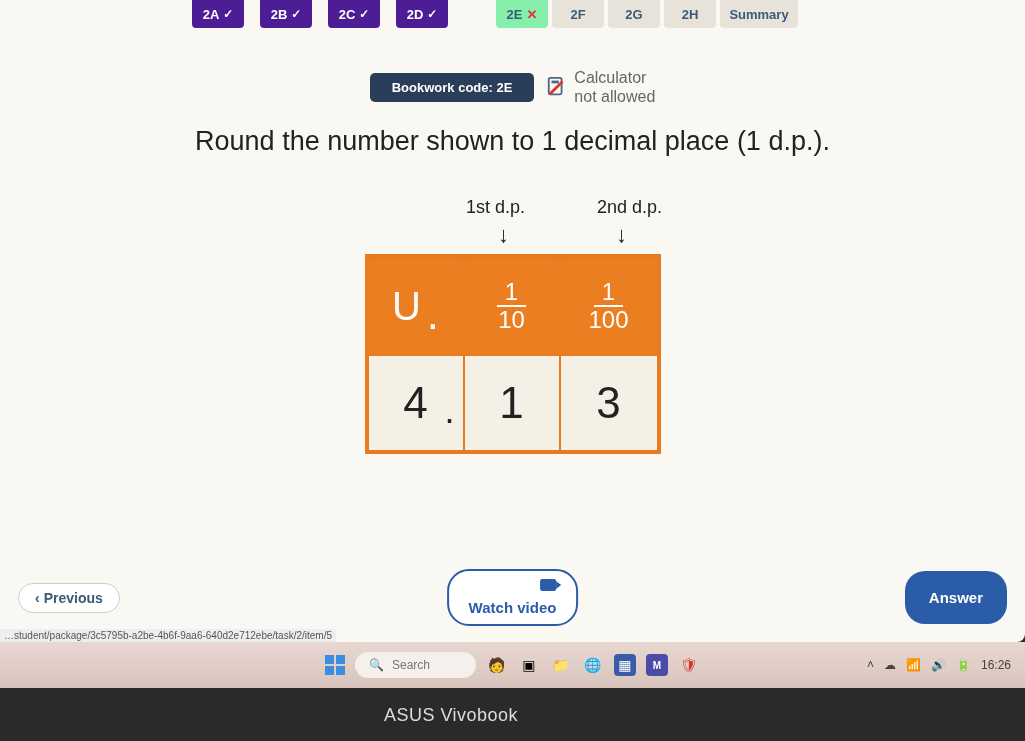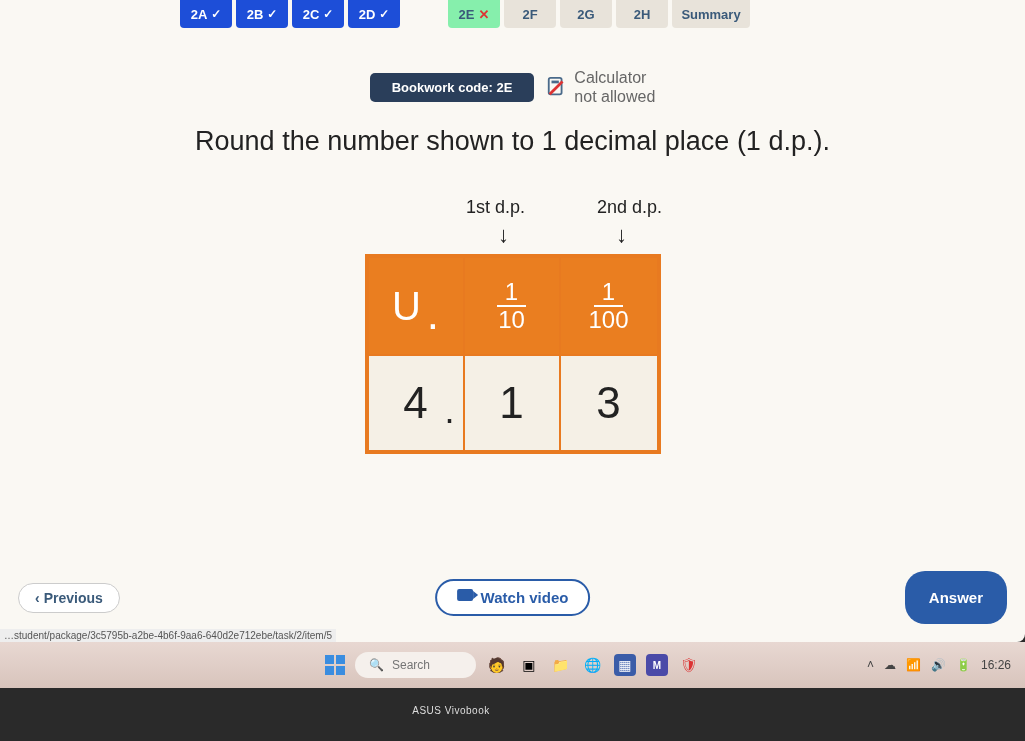--- a/index.html
+++ b/index.html
@@ -34,21 +34,21 @@
       align-items: center;
       justify-content: center;
       font-size: 13px;
       font-weight: 700;
       color: #3a5a7a;
       background: #e8e3da;
       position: relative;
       gap: 4px;
       padding: 0 8px;
     }
-    .tab.done { background: #1d4ed8; color: #fff; }
+    .tab.done { background: #4c1d95; color: #fff; margin-left: 12px; }
     .tab.current { background: #86efac; margin-left: 44px; }
     .tab.summary { min-width: 78px; }
     .check { color: #fff; font-size: 12px; }
     .x-mark { color: #d33; font-weight: 900; }
     
     .bookwork-row {
       display: flex;
       justify-content: center;
       align-items: center;
       gap: 12px;
@@ -171,25 +171,26 @@
     }
     .watch-btn {
       background: #fff;
       border: 2px solid #2a5ca8;
       border-radius: 22px;
       padding: 8px 20px;
       font-size: 15px;
       color: #2a5ca8;
       font-weight: 700;
       display: flex;
-      align-items: flex-start;
+      align-items: flex-end;
       gap: 8px;
       position: absolute;
       left: 50%;
       transform: translateX(-50%);
+      flex-direction: column;
     }
     .answer-btn {
       background: #2a5ca8;
       border: none;
       border-radius: 20px;
       padding: 18px 24px;
       font-size: 15px;
       color: #fff;
       font-weight: 700;
     }
@@ -240,21 +241,21 @@
       align-items: center;
       font-size: 12px;
       color: #444;
     }
     .laptop-label {
       position: absolute;
       top: 705px;
       width: 902px;
       text-align: center;
       color: #ddd;
-      font-size: 10px;
+      font-size: 18px;
       letter-spacing: 0.5px;
     }
     .win-logo {
       width: 20px; height: 20px;
       display: grid;
       grid-template-columns: 1fr 1fr;
       grid-template-rows: 1fr 1fr;
       gap: 2px;
     }
     .win-logo div { background: #3a8de0; }

